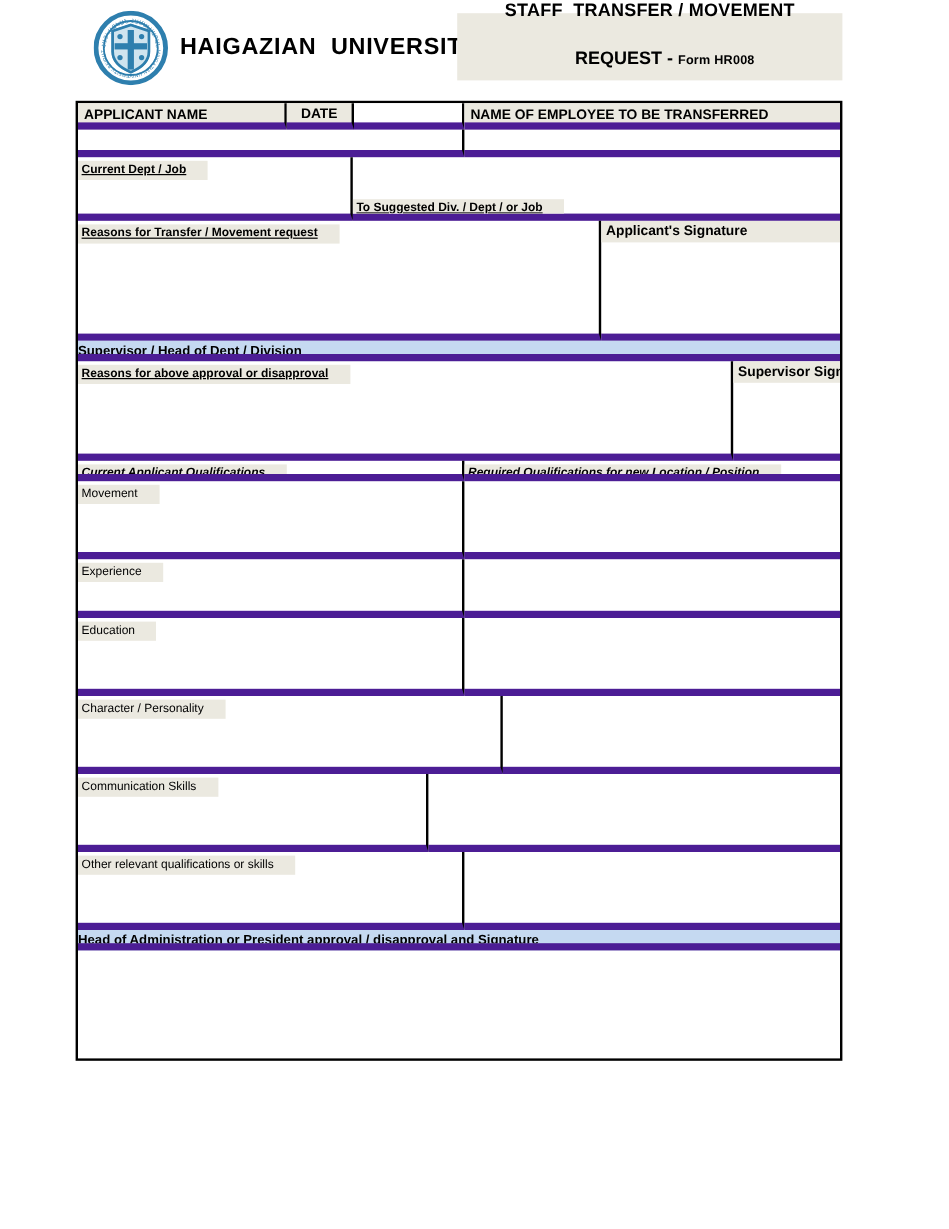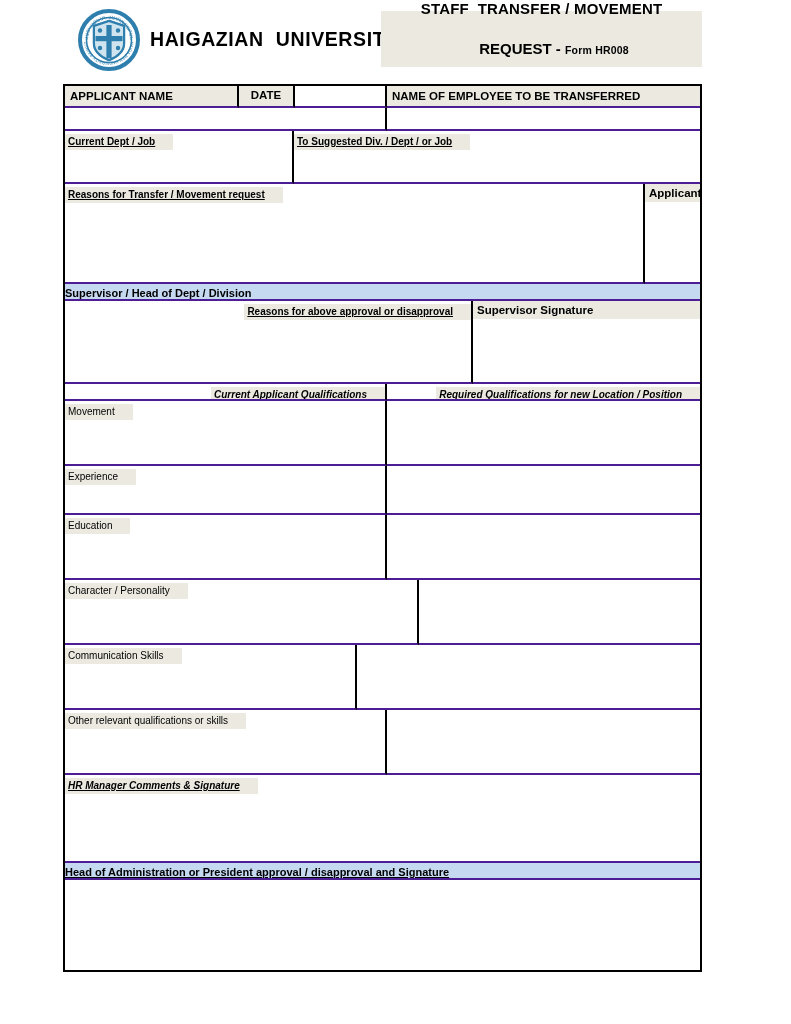--- a/index.html
+++ b/index.html
@@ -78,21 +78,21 @@
   .row {
     display: flex;
     box-sizing: border-box;
     position: relative;
   }
   .cell {
     box-sizing: border-box;
     position: relative;
     overflow: hidden;
   }
-  .bb { border-bottom: 2px solid #4c1d95; }
+  .bb { border-bottom: 6px solid #4c1d95; }
   .br { border-right: 2px solid #000; }
   .cell-head-beige {
     background: #ebe9e0;
   }
   .head-txt {
     font-size: 11.5px;
     font-weight: bold;
     padding: 3px 5px;
     white-space: nowrap;
   }
@@ -211,54 +211,54 @@
     <div class="cell bb" style="flex:1;">
       <span class="head-txt" style="font-weight:normal;"></span>
     </div>
   </div>
 
   <div class="row" style="height:53px;">
     <div class="cell br bb" style="width:229px;">
       <span class="tag">Current Dept / Job</span>
       <span></span>
     </div>
-    <div class="cell bb" style="flex:1;">
+    <div class="cell bb" style="flex:1;margin-top:32px;">
       <span class="tag">To Suggested Div. / Dept / or Job</span>
       <span></span>
     </div>
   </div>
 
   <div class="row" style="height:100px;">
-    <div class="cell br bb" style="width:580px;">
+    <div class="cell br bb" style="width:436px;">
       <span class="tag">Reasons for Transfer / Movement request </span>
       <span></span>
     </div>
     <div class="cell bb" style="flex:1;">
       <span class="sig-label">Applicant's Signature</span>
       <span></span>
     </div>
   </div>
 
   <div class="row">
     <div class="cell bb banner" style="flex:1;height:17px;">Supervisor / Head of Dept / Division</div>
   </div>
 
   <div class="row" style="height:83px;">
-    <div class="cell br bb" style="width:408px;text-align:right;">
+    <div class="cell br bb" style="width:546px;">
       <span class="tag">Reasons for above approval or disapproval</span>
       <span></span>
     </div>
     <div class="cell bb" style="flex:1;">
       <span class="sig-label">Supervisor Signature</span>
       <span></span>
     </div>
   </div>
 
 
-  <div class="row" style="height:17px;text-align:right;">
+  <div class="row" style="height:17px;">
     <div class="cell br bb" style="width:322px;">
       <span class="tag-italic">Current Applicant Qualifications</span>
     </div>
     <div class="cell bb" style="flex:1;">
       <span class="tag-italic">Required Qualifications for new Location / Position</span>
     </div>
   </div>
 
   <div class="row" style="height:65px;">
     <div class="cell br bb" style="width:322px;">
@@ -313,26 +313,20 @@
   <div class="row" style="height:65px;">
     <div class="cell br bb" style="width:322px;">
       <span class="tag-plain">Other relevant qualifications or skills</span>
       <span></span>
     </div>
     <div class="cell bb" style="flex:1;">
       <span></span>
     </div>
   </div>
 
-  <div class="row" style="height:88px;">
-    <div class="cell bb" style="flex:1;">
-      <span class="tag-italic">HR Manager  Comments &amp; Signature</span>
-      <span></span>
-    </div>
-  </div>
 
   <div class="row">
     <div class="cell bb banner underline" style="flex:1;height:17px;">Head of Administration or President  approval / disapproval  and Signature</div>
   </div>
 
   <div class="row" style="height:90px;">
     <div class="cell" style="flex:1;">
       <span></span>
     </div>
   </div>

